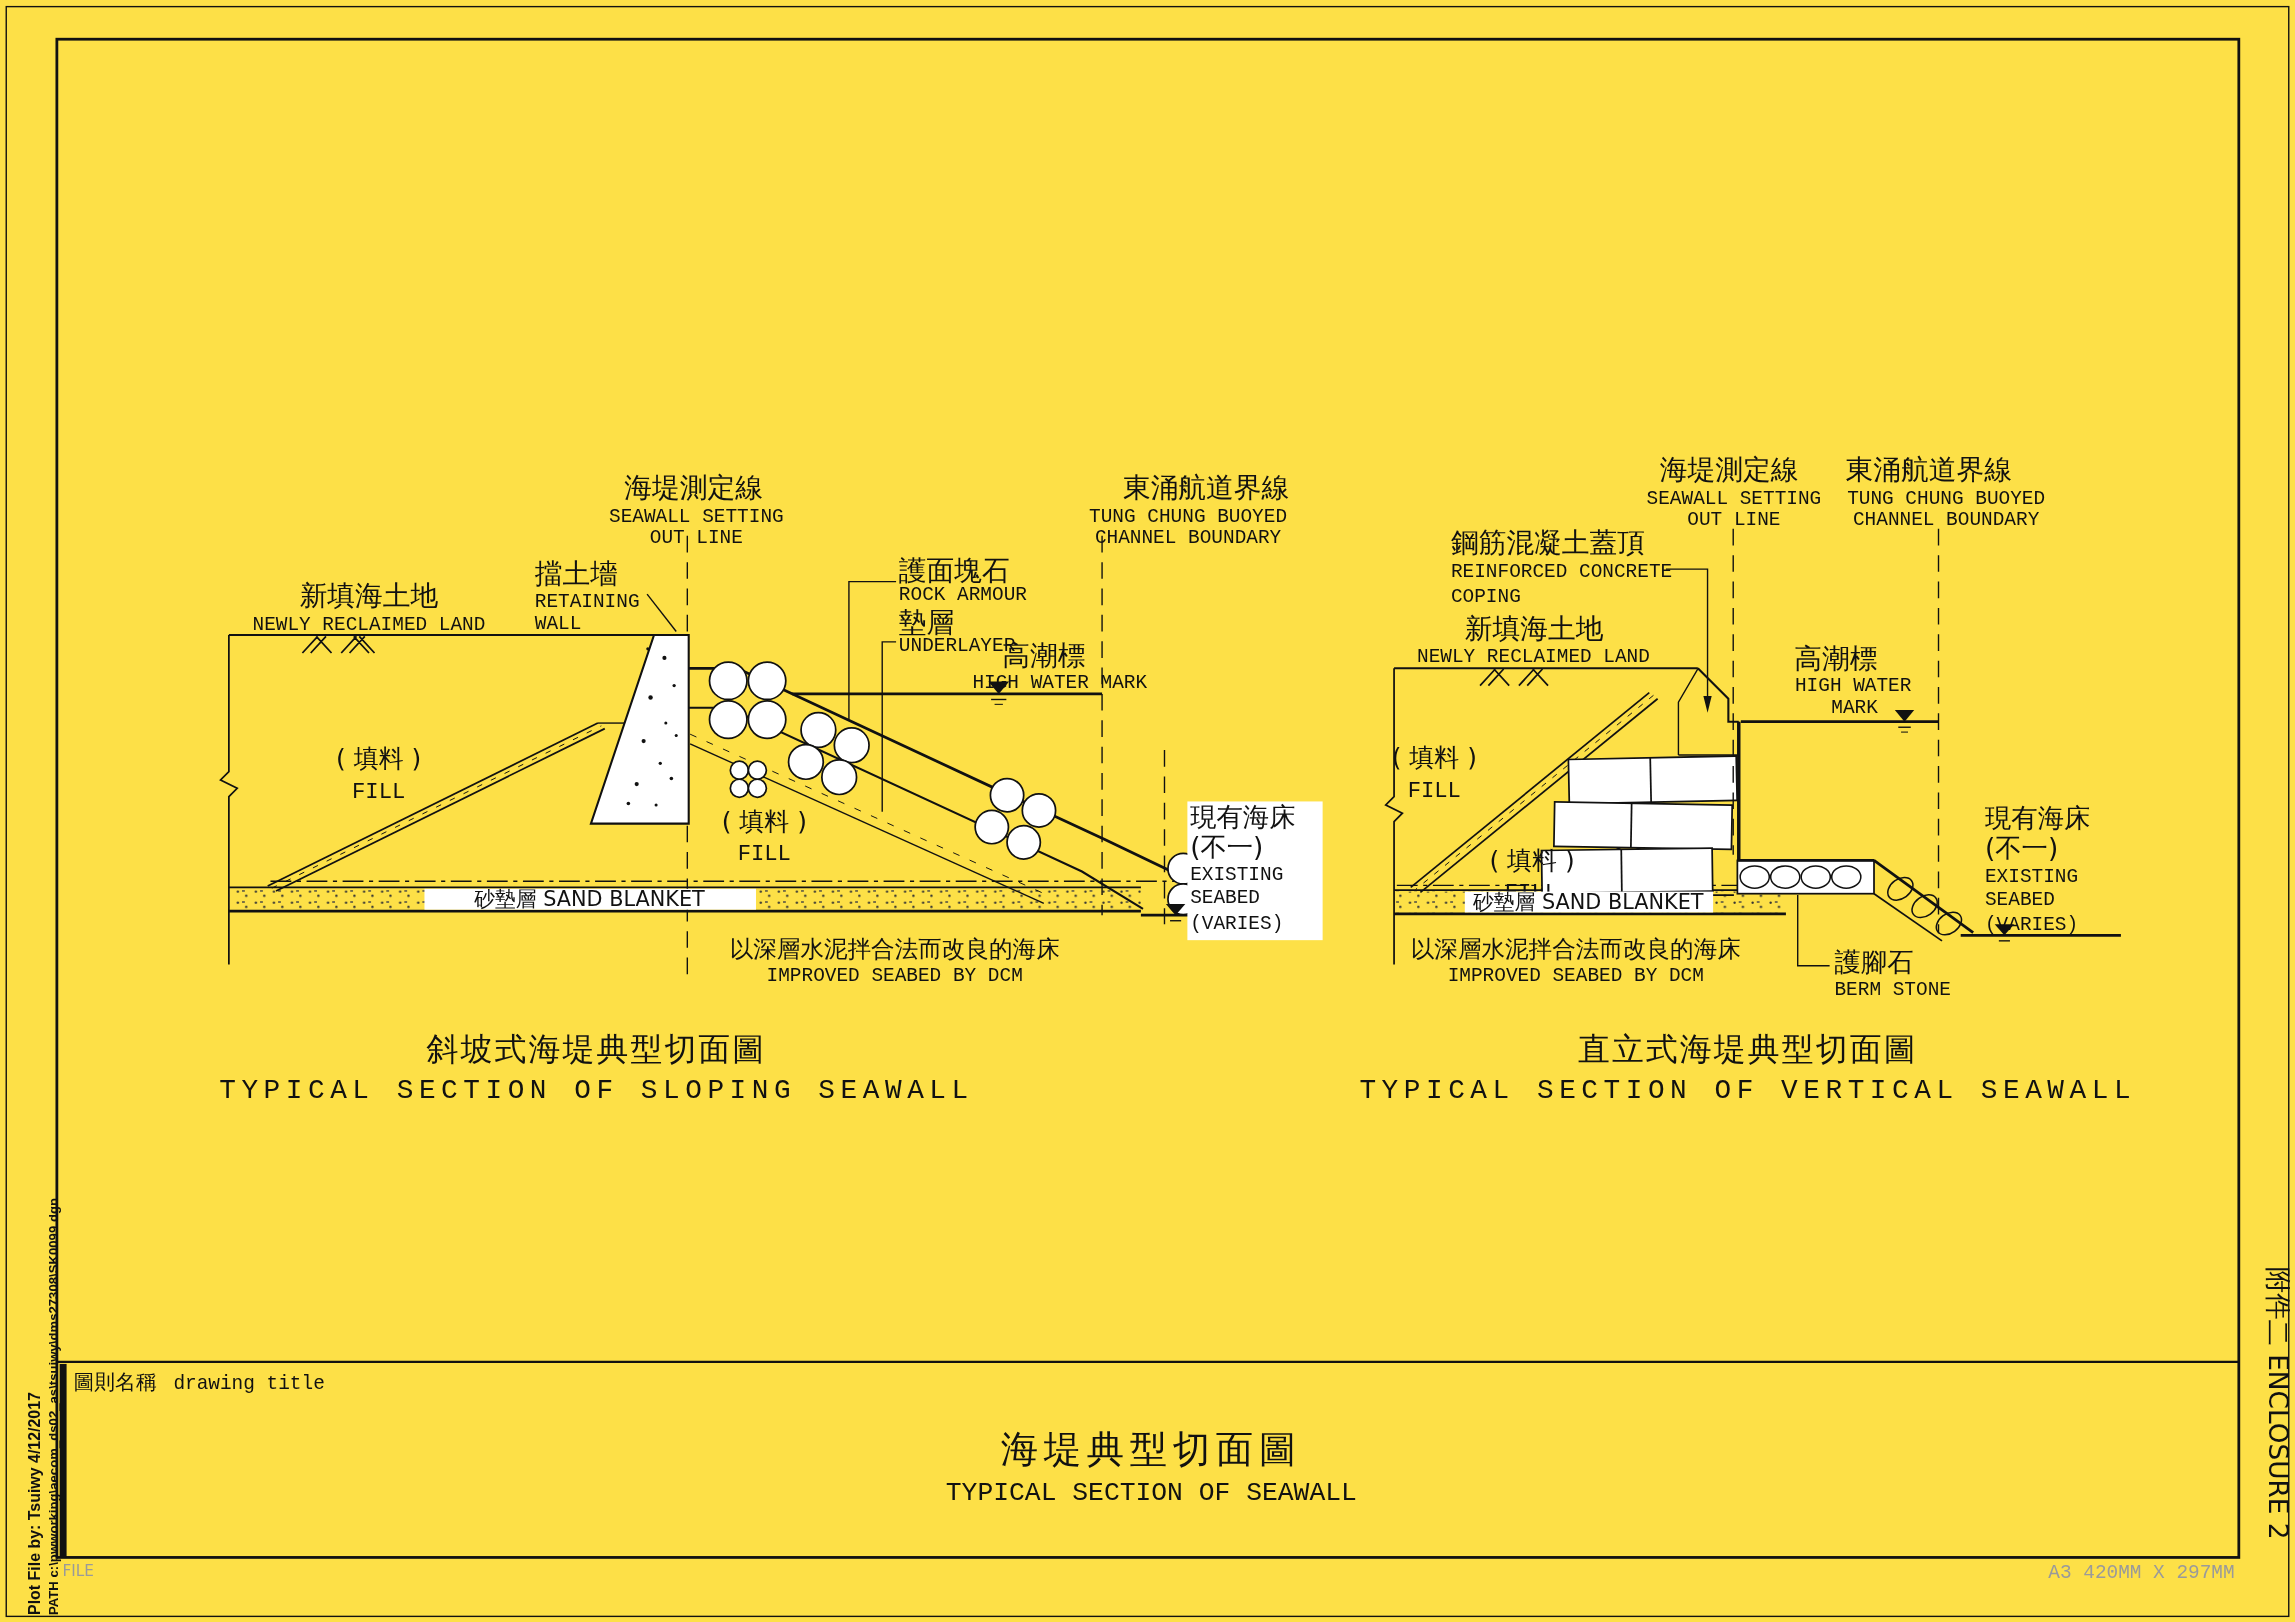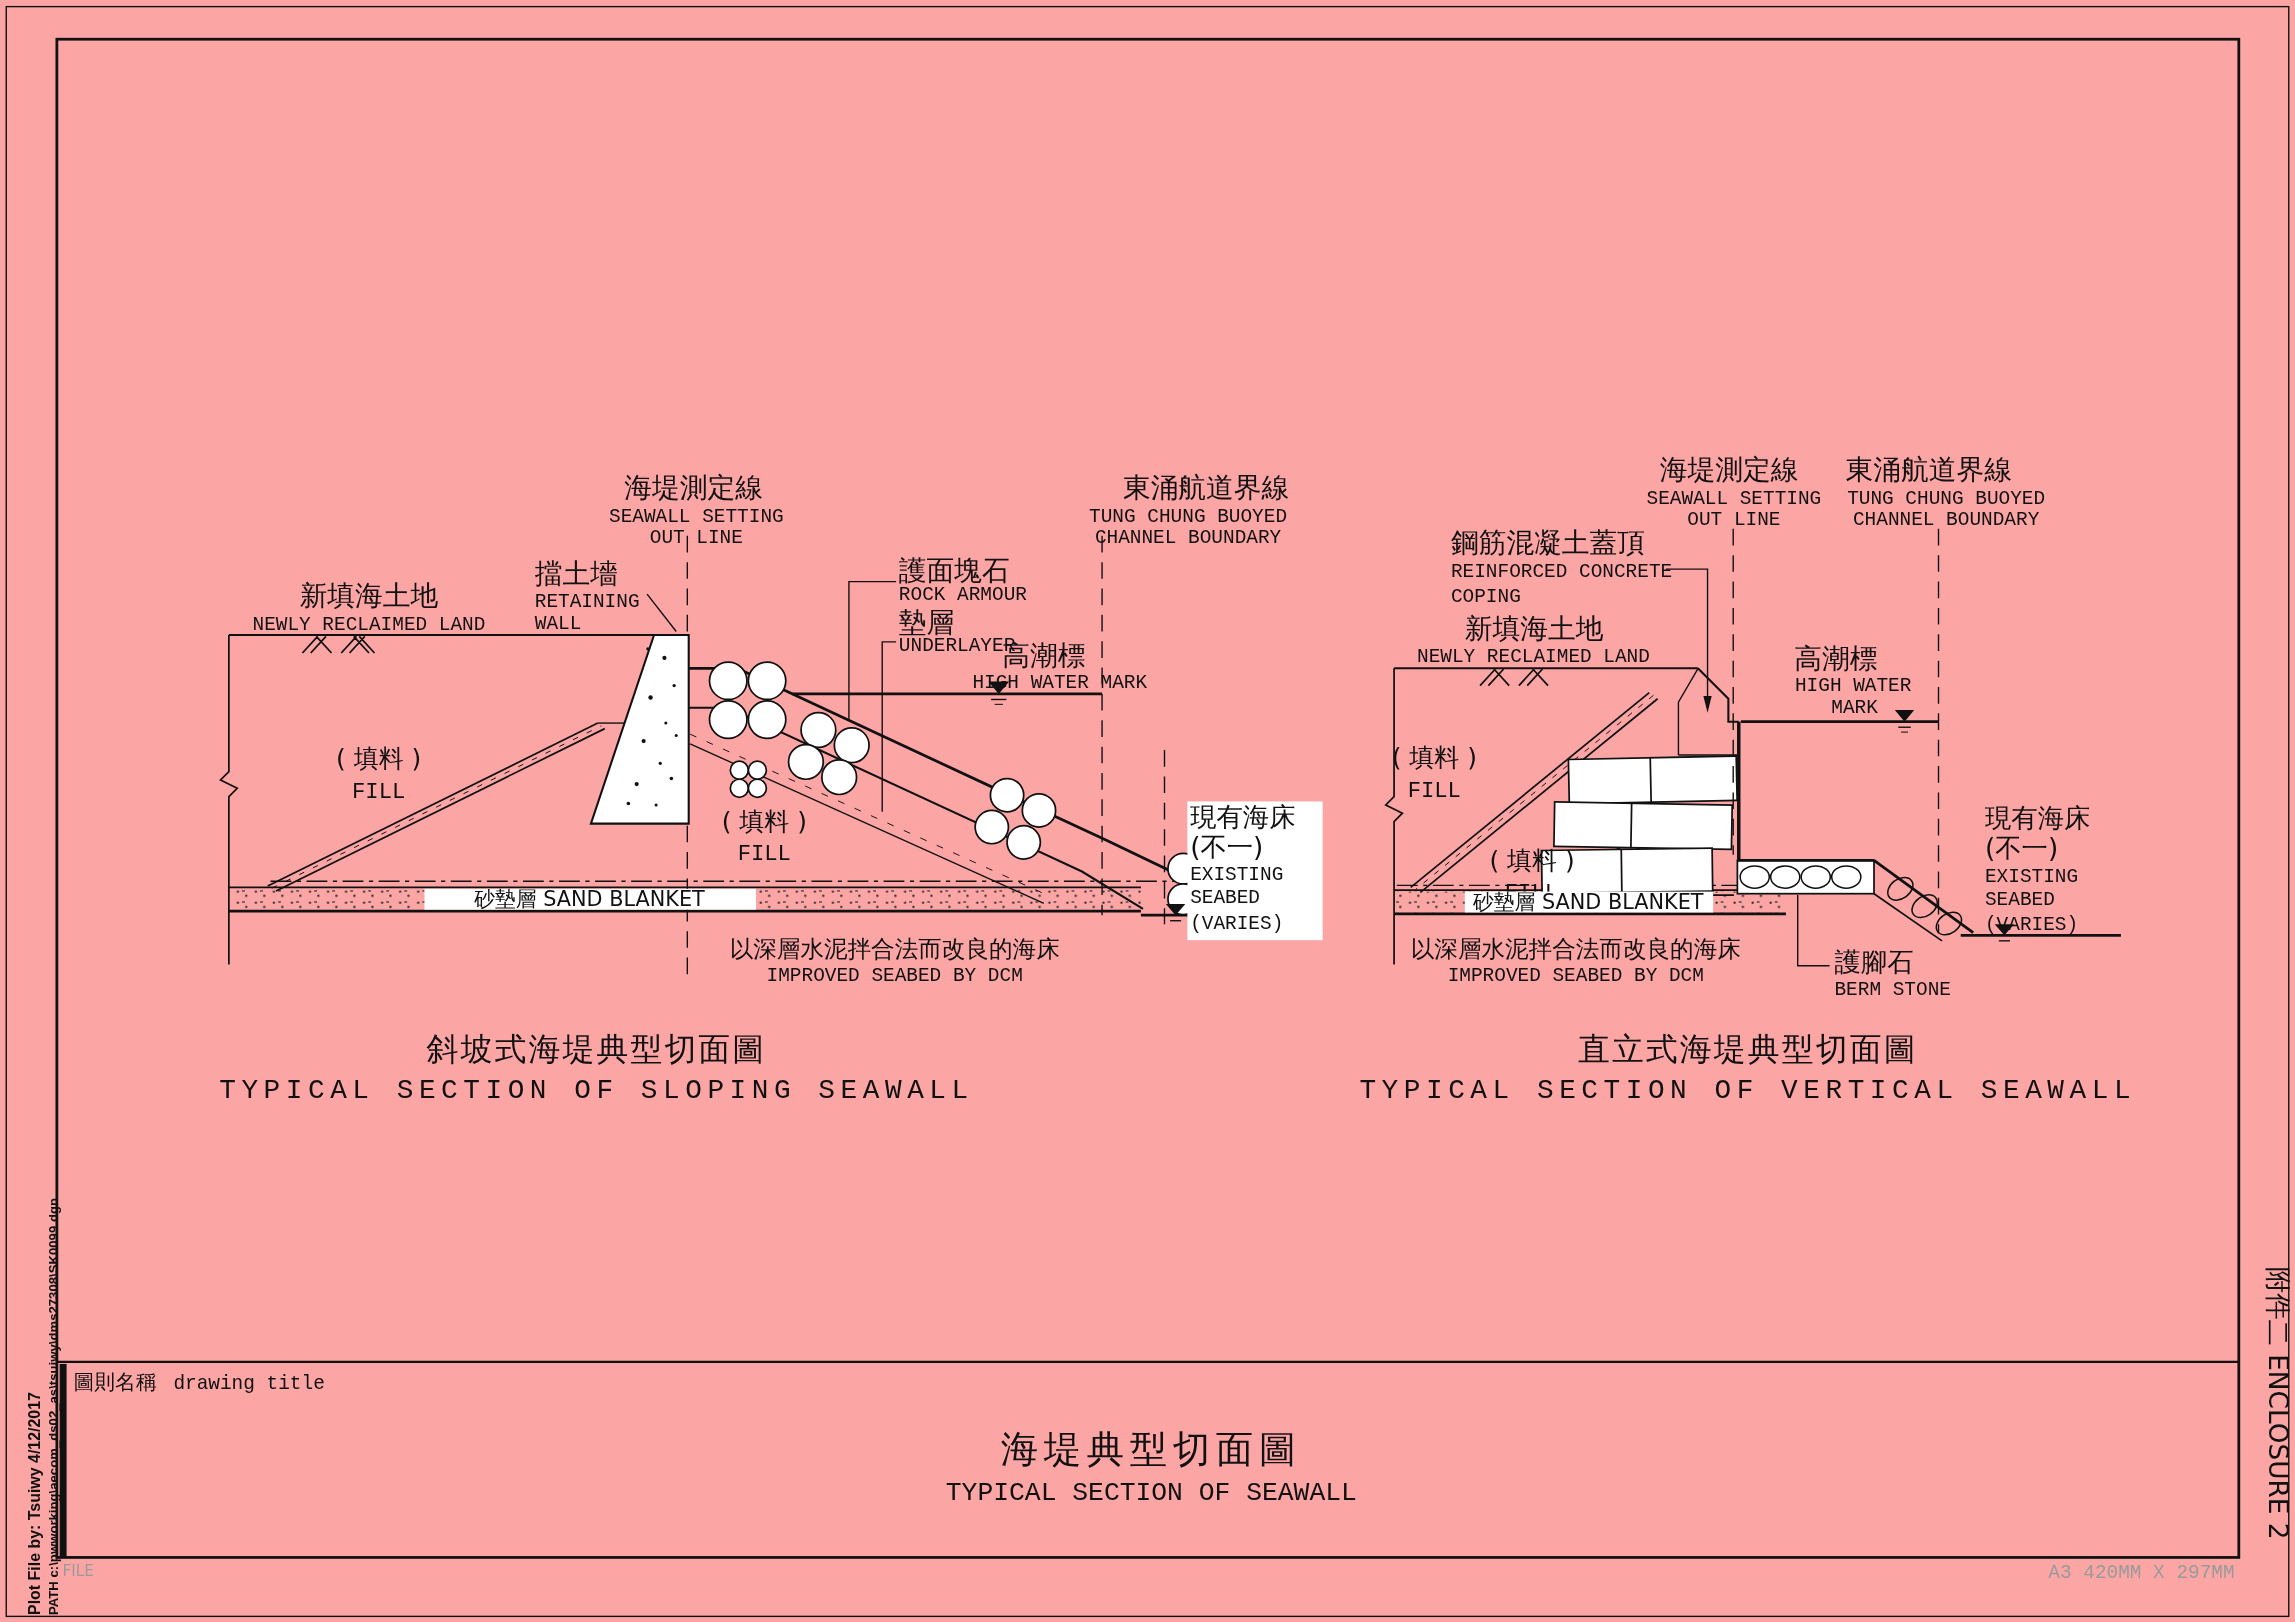--- a/index.html
+++ b/index.html
@@ -1,16 +1,16 @@
 <!DOCTYPE html>
 <html style="font-size:11px"><head>
 <meta charset="utf-8">
 <style>
   html,body{margin:0;padding:0;background:#ffffff;}
-  #sheet{position:relative;width:2295px;height:1623px;background:#fca5a5;overflow:hidden;}
+  #sheet{position:relative;width:2295px;height:1623px;background:#fde047;overflow:hidden;}
   svg{display:block;}
   .zh{font-family:"DejaVu Sans",sans-serif;fill:#111;}
   .en{font-family:"Liberation Mono","DejaVu Sans Mono",monospace;fill:#111;}
   .gray{fill:#9a9a9a;}
   .ln{stroke:#111;fill:none;}
   .fillw{fill:#ffffff;}
 </style>
 </head>
 <body>
 

